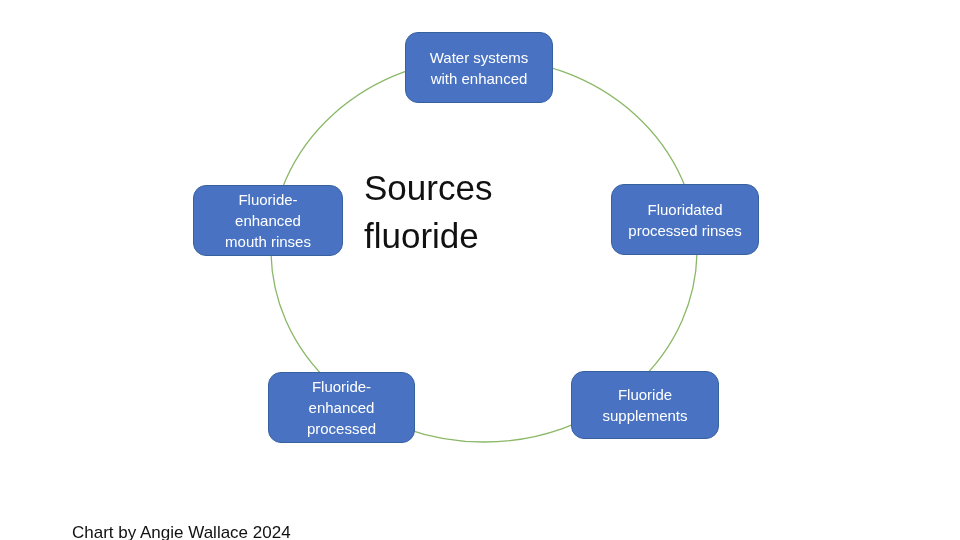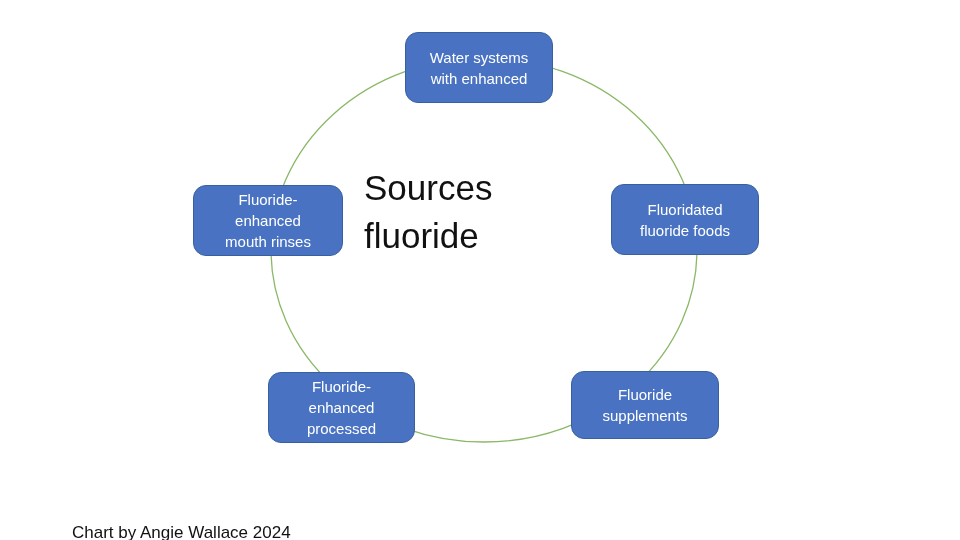--- a/index.html
+++ b/index.html
@@ -80,21 +80,21 @@
   <div class="node node-top">
     <div class="node-text">
       <span>Water systems</span>
       <span>with enhanced</span>
     </div>
   </div>
 
   <div class="node node-right">
     <div class="node-text">
       <span>Fluoridated</span>
-      <span>fluoride foods</span>
+      <span>processed rinses</span>
     </div>
   </div>
 
   <div class="node node-left">
     <div class="node-text">
       <span>Fluoride-</span>
       <span>enhanced</span>
       <span>mouth rinses</span>
     </div>
   </div>

